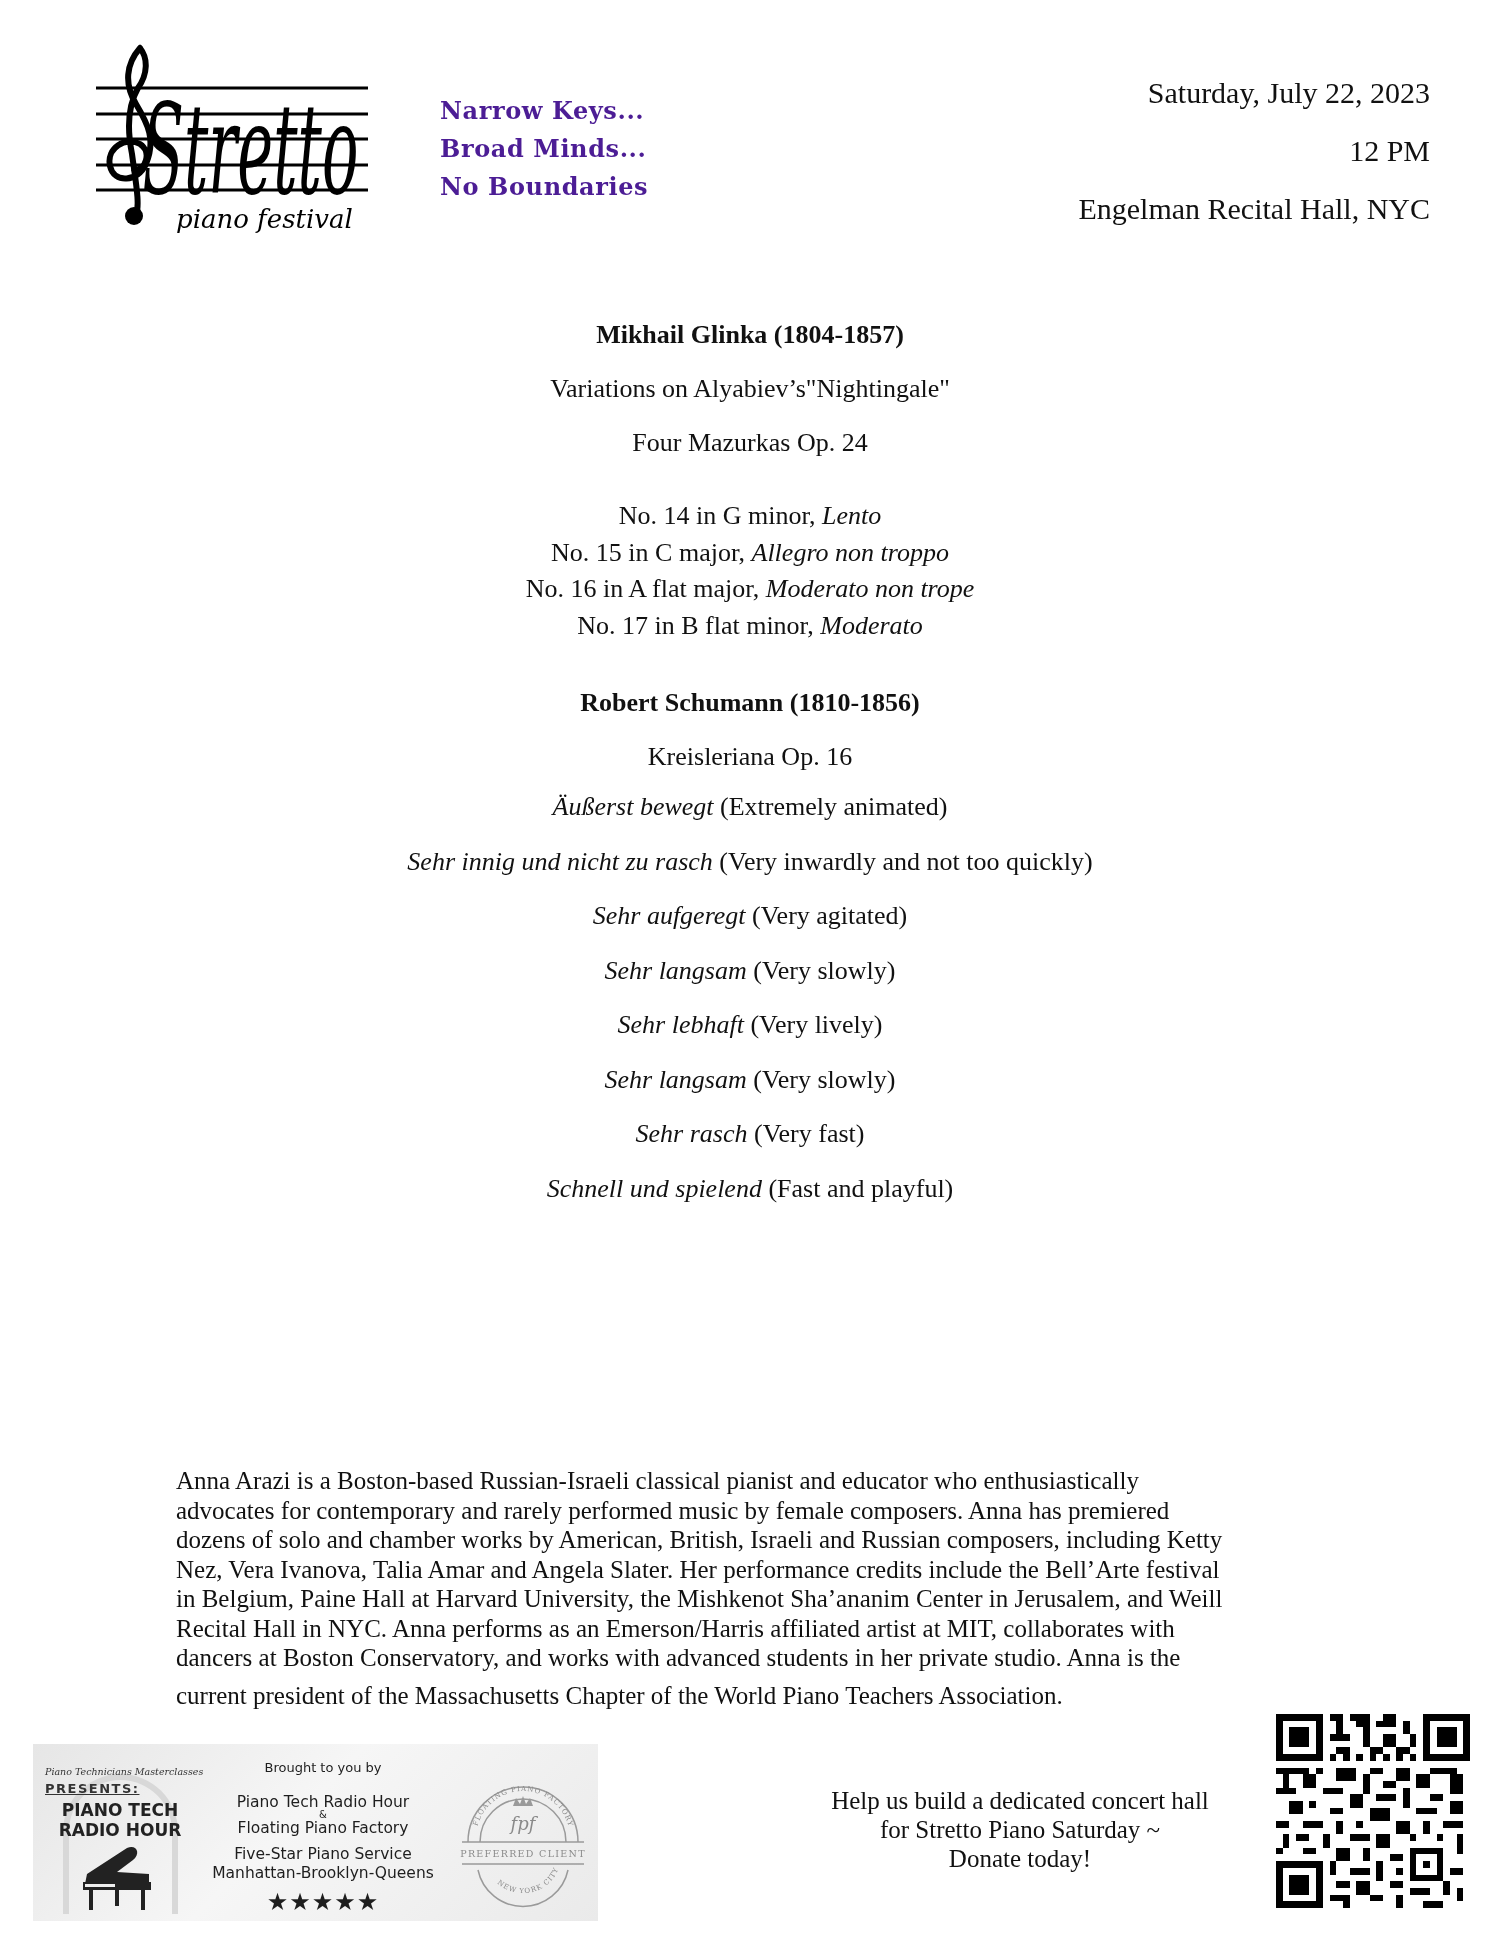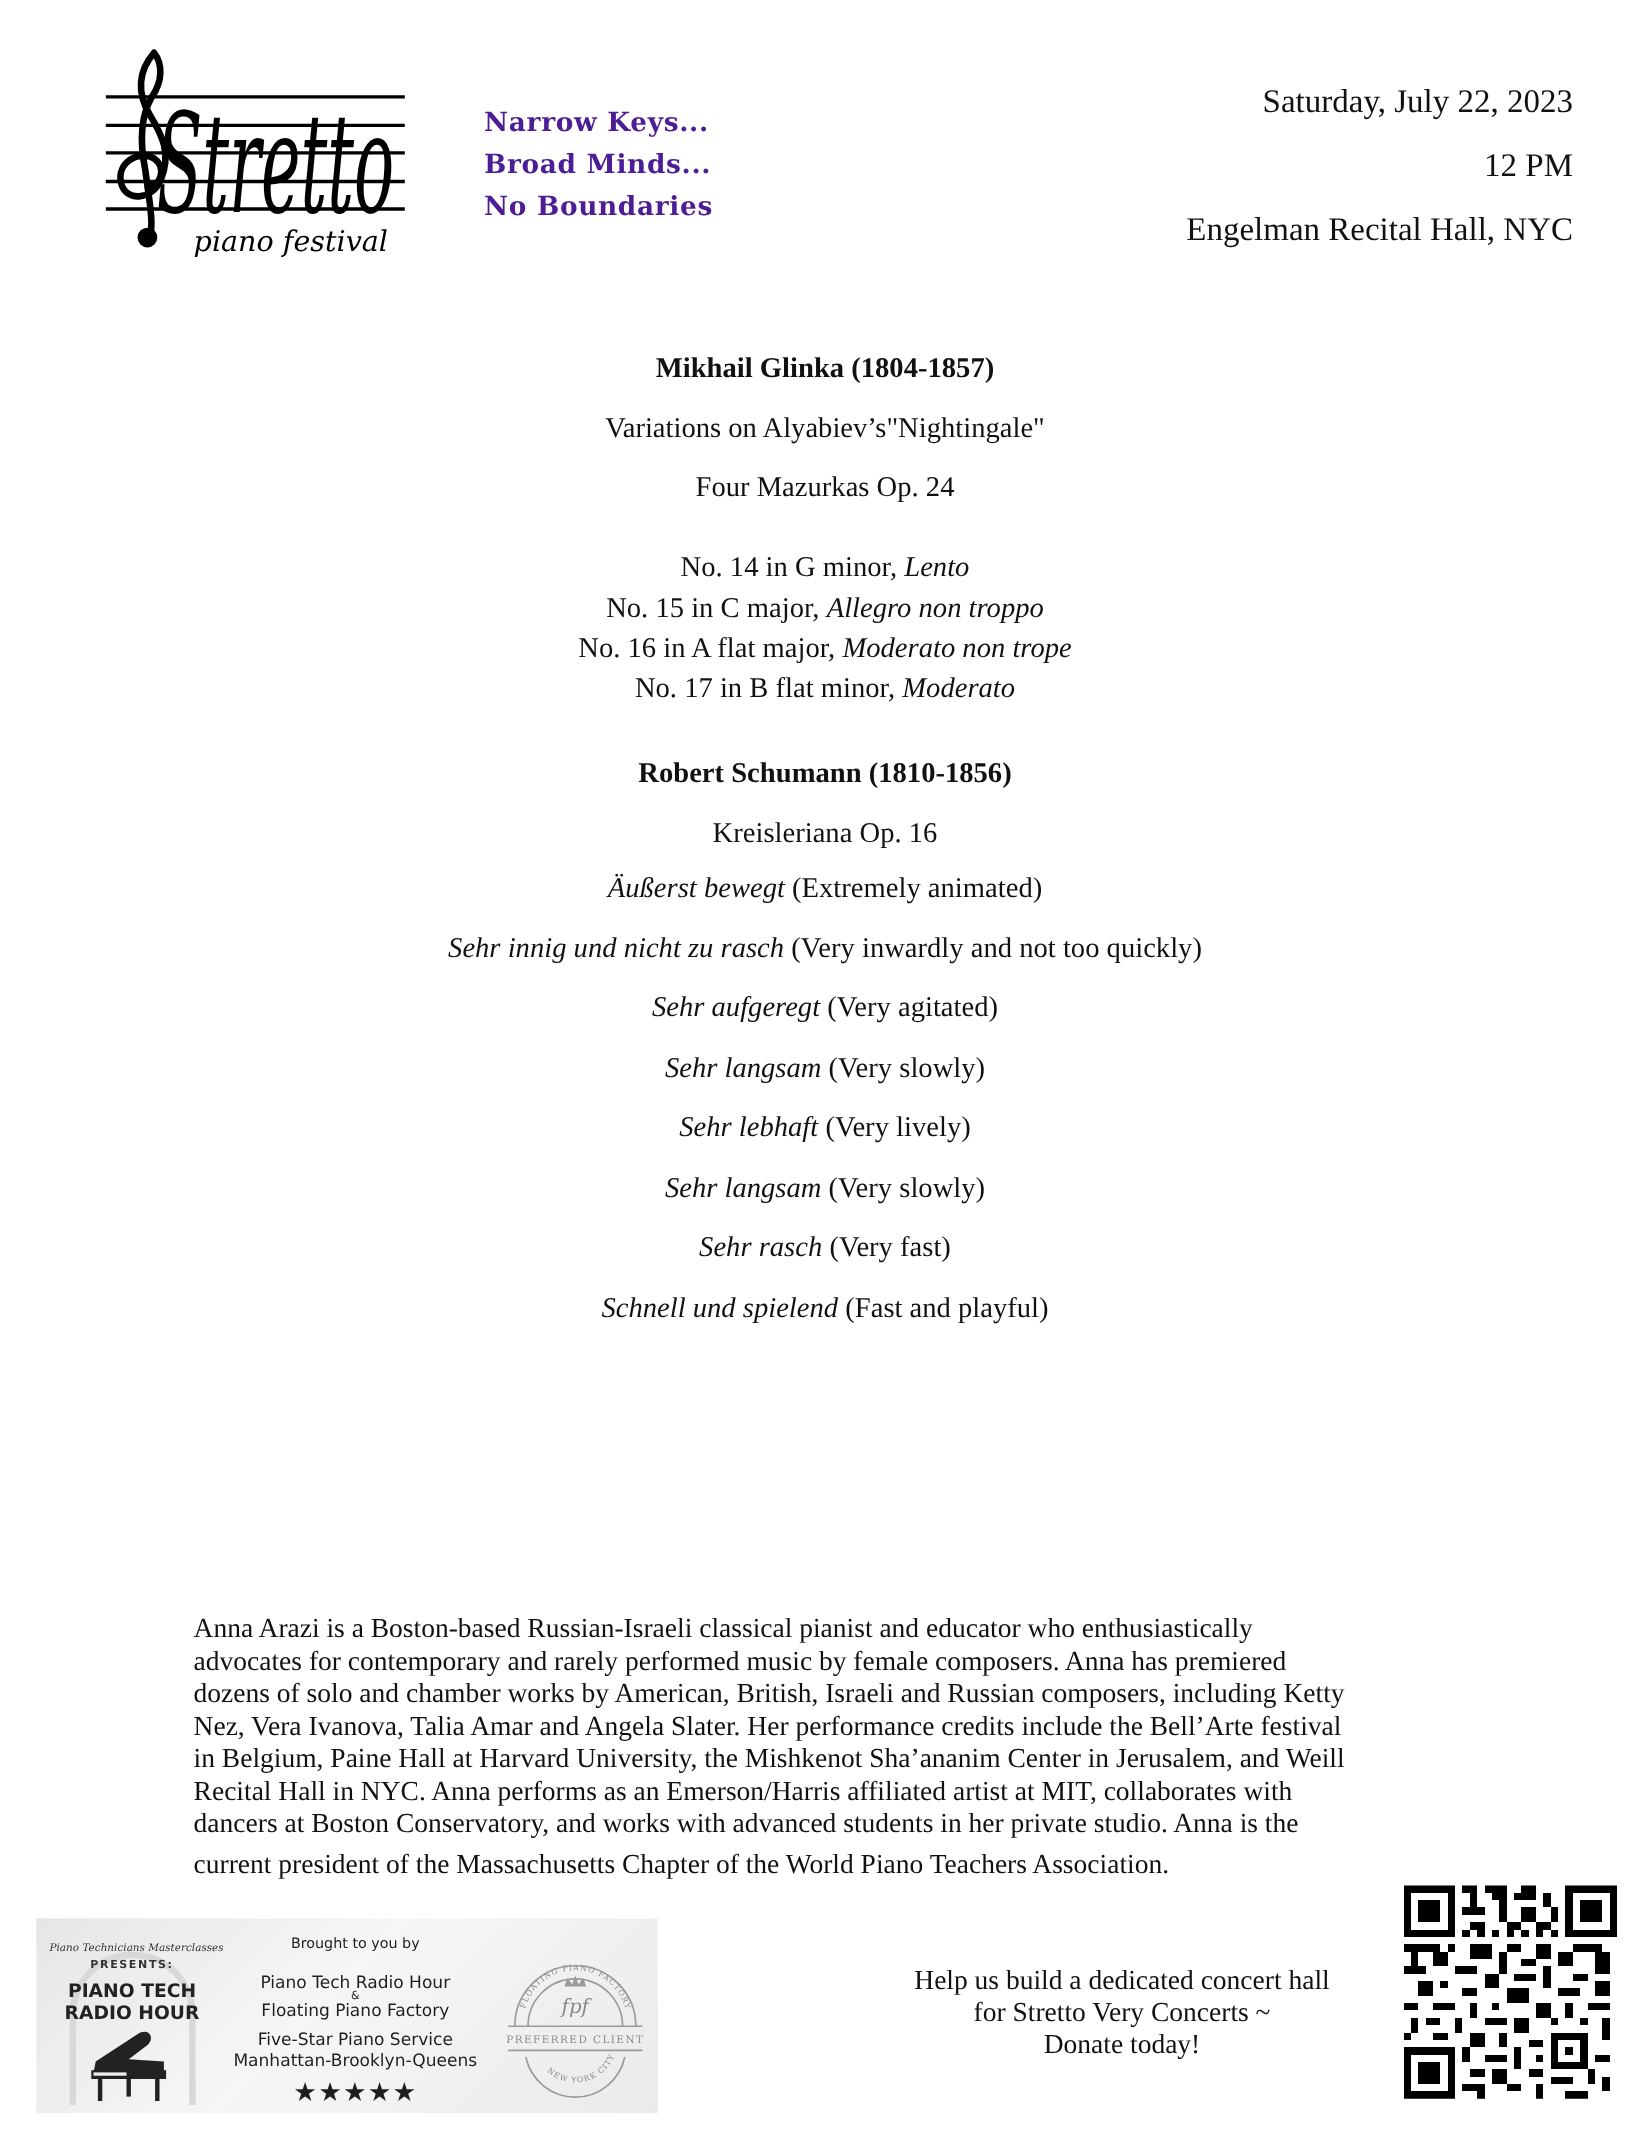--- a/index.html
+++ b/index.html
@@ -30,21 +30,21 @@
   
   #bio { left: 176px; top: 1466px; width: 1160px; font-size: 25px; line-height: 29.5px; text-align: left; }
   #bio .bline { white-space: nowrap; display: block; }
   #bio .lastline { margin-top: 8px; }
 
   
   #banner { left: 33px; top: 1744px; width: 565px; height: 177px;
     background: linear-gradient(135deg, #e6e6e6 0%, #f6f6f6 45%, #eaeaea 100%);
     font-family: "DejaVu Sans", sans-serif; overflow: hidden; }
   #banner .ptm { position: absolute; left: 12px; top: 22px; width: 150px; text-align: center; font-family: "DejaVu Serif", serif; font-style: italic; font-size: 9.5px; color: #333; white-space: nowrap; }
-  #banner .presents { position: absolute; left: 12px; top: 37px; width: 150px; text-align: center; font-size: 10px; font-weight: bold; letter-spacing: 1.5px; color: #333; }
+  #banner .presents { position: absolute; left: 12px; top: 37px; width: 150px; text-align: left; font-size: 13px; font-weight: bold; letter-spacing: 1.5px; color: #333; text-decoration: underline; }
   #banner .pthr { position: absolute; left: 12px; top: 56px; width: 150px; text-align: center; font-size: 17px; line-height: 20px; font-weight: bold; color: #222; }
   #banner .arch { position: absolute; left: 30px; top: 30px; width: 115px; height: 140px; border: 6px solid #d8d8d8; border-bottom: none; border-radius: 58px 58px 0 0; box-sizing: border-box; }
   #banner .pianoicon { position: absolute; left: 44px; top: 100px; }
   #banner .mid { position: absolute; left: 160px; top: 15px; width: 260px; text-align: center; color: #1e1e1e; }
   #banner .mid .t1 { font-size: 13px; line-height: 18px; }
   #banner .mid .t2 { font-size: 15.5px; line-height: 18px; margin-top: 16px; }
   #banner .mid .amp { font-size: 10px; line-height: 8px; }
   #banner .mid .t3 { font-size: 15.5px; line-height: 19px; margin-top: 8px; }
   #banner .mid .stars { font-size: 24px; letter-spacing: 1px; margin-top: 6px; color: #1e1e1e; line-height: 26px; }
   #banner .seal { position: absolute; left: 425px; top: 34px; }
@@ -170,21 +170,21 @@
     <text font-family="DejaVu Serif, serif" font-size="7" fill="#8a8a8a" letter-spacing="1"><textPath href="#arcTop" startOffset="8%">FLOATING PIANO FACTORY</textPath></text>
     <path d="M55 28 L58 20 L62 26 L65 18 L68 26 L72 20 L75 28 Z" fill="#9a9a9a"></path>
     <text x="65" y="52" text-anchor="middle" font-family="DejaVu Serif, serif" font-style="italic" font-size="18" fill="#8a8a8a">fpf</text>
     <text x="65" y="79" text-anchor="middle" font-family="DejaVu Serif, serif" font-size="9.5" fill="#8a8a8a" letter-spacing="1.3">PREFERRED CLIENT</text>
     <text font-family="DejaVu Serif, serif" font-size="7" fill="#8a8a8a" letter-spacing="1"><textPath href="#arcBot" startOffset="18%">NEW YORK CITY</textPath></text>
   </svg>
 </div>
 
 <div id="donate" class="abs">
   <div>Help us build a dedicated concert hall</div>
-  <div>for Stretto Very Concerts ~</div>
+  <div>for Stretto Piano Saturday ~</div>
   <div>Donate today!</div>
 </div>
 
 <svg id="qr" class="abs" viewBox="0 0 29 29" shape-rendering="crispEdges">
   <rect width="29" height="29" fill="#fff"></rect>
   <g fill="#000">
 
     <rect x="0" y="0" width="7" height="7"></rect>
       <rect x="1" y="1" width="5" height="5" fill="#fff"></rect>
       <rect x="2" y="2" width="3" height="3"></rect>

